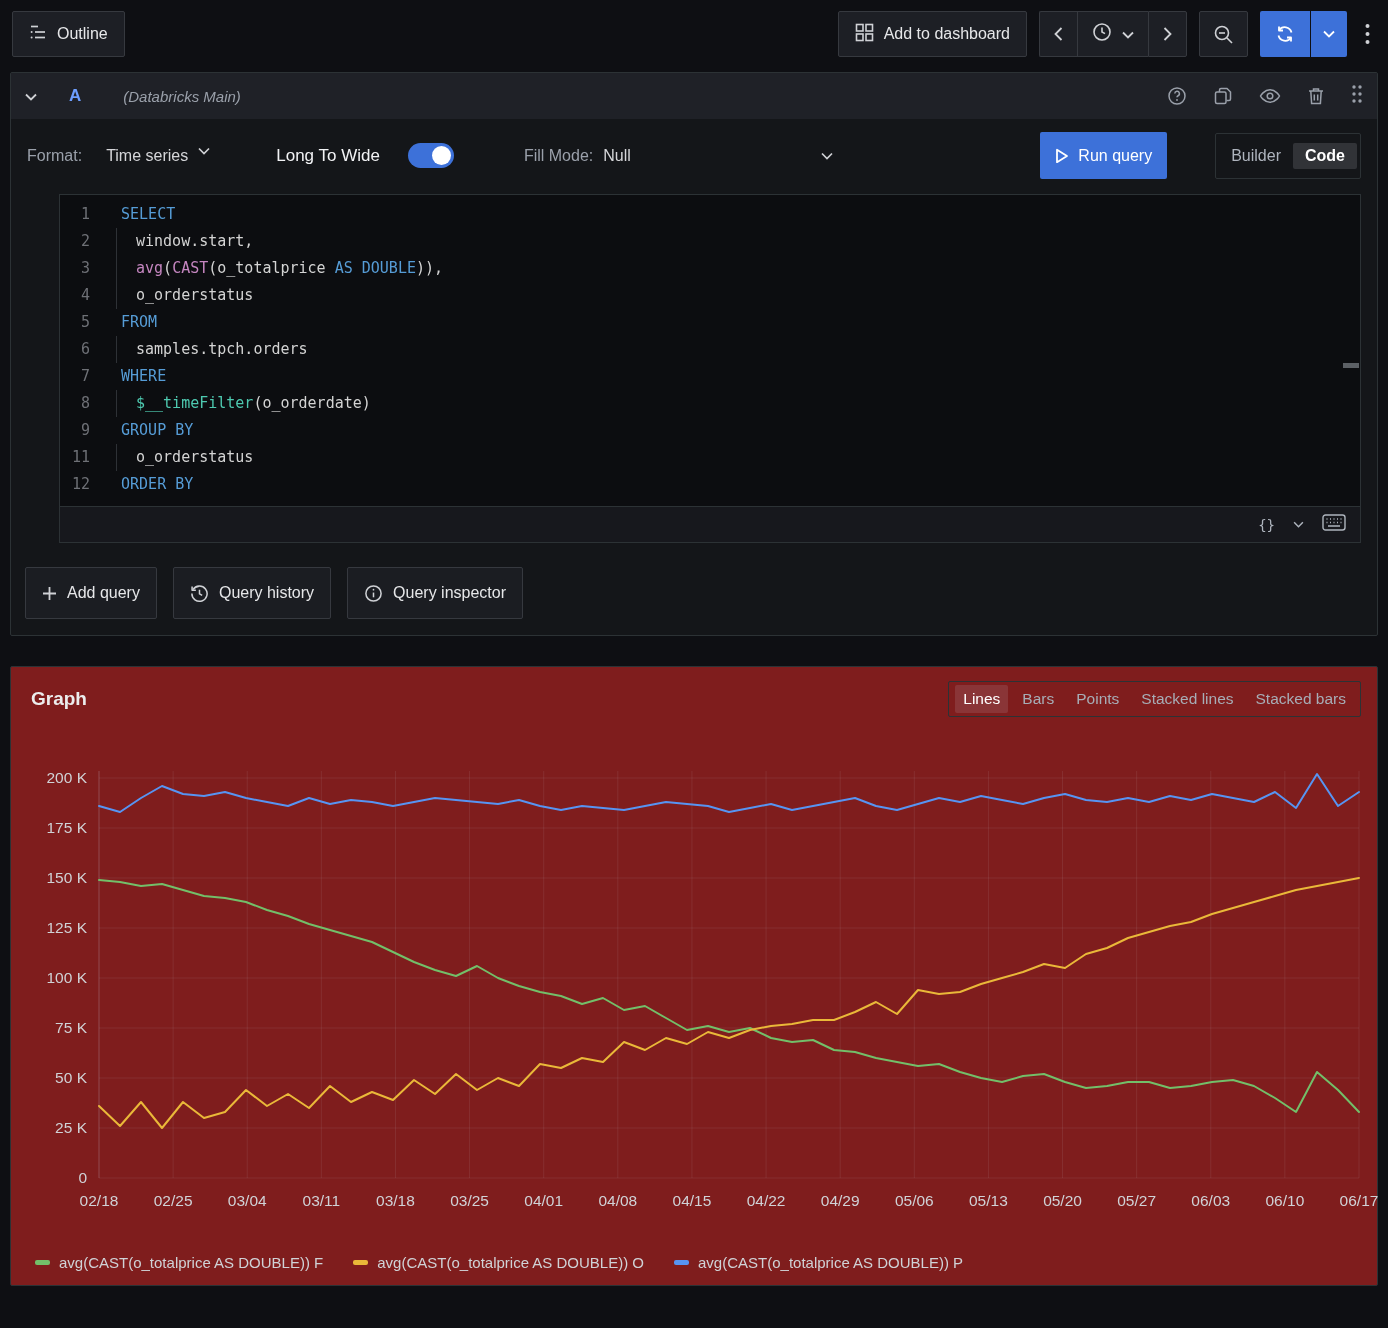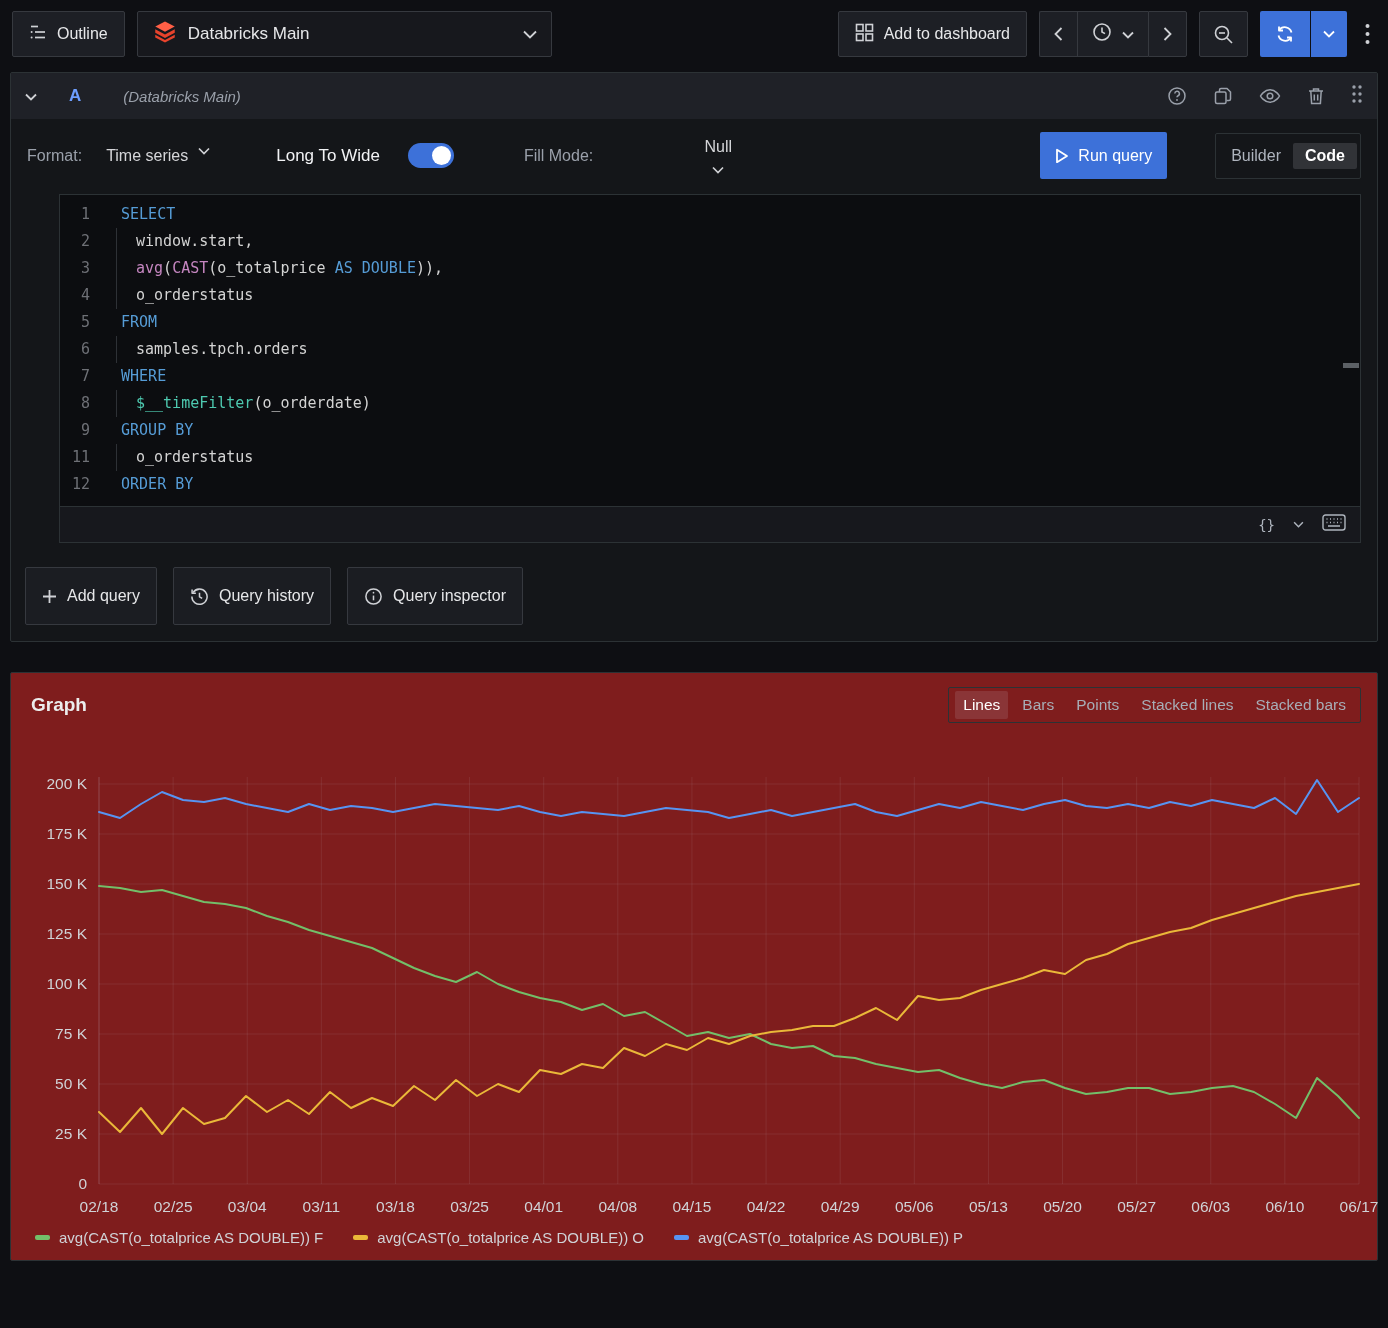--- a/index.html
+++ b/index.html
@@ -36,21 +36,21 @@
   .qheader .hicons { margin-left:auto; display:flex; align-items:center; gap:26px; color:#9aa0aa; }
   .icon-btn { background:none; border:none; color:#9aa0aa; cursor:pointer; display:flex; align-items:center; }
 
   .qtoolbar { display:flex; align-items:center; padding:13px 16px; gap:10px; font-size:16px; }
   .muted { color:#9aa0aa; }
   .dd { display:flex; align-items:flex-start; gap:10px; color:#d5d6d9; cursor:pointer; }
   .toggle-wrap { display:flex; align-items:center; gap:28px; margin-left:56px; }
   .toggle-label { color:#f2f3f5; font-size:17px; }
   .toggle { width:46px; height:25px; border-radius:13px; background:#3d71d9; position:relative; cursor:pointer; }
   .toggle .knob { position:absolute; right:3px; top:3px; width:19px; height:19px; border-radius:50%; background:#fff; }
-  .fill-dd { display:flex; align-items:center; width:230px; justify-content:space-between; cursor:pointer;flex-direction:column; }
+  .fill-dd { display:flex; align-items:center; width:230px; justify-content:space-between; cursor:pointer; }
   .run-btn { margin-left:auto; display:flex; align-items:center; gap:9px; height:47px; padding:0 15px;
     background:#3d71d9; border:none; border-radius:2px; color:#fff; font-size:16px; font-weight:500; cursor:pointer; }
   .seg { display:flex; align-items:center; border:1px solid #2c3235; border-radius:2px; padding:3px; margin-left:38px; height:46px; }
   .seg .seg-item { padding:4px 12px; font-size:16px; color:#aeb4bd; border-radius:2px; cursor:pointer; }
   .seg .seg-item.active { background:rgba(204,204,220,0.16); color:#fff; font-weight:600; }
 
   
   .editor-wrap { margin:2px 16px 0 48px; border:1px solid #2c3235; background:#0c0d10; position:relative; }
   .code-area { padding:6px 0 8px 0; font-family:"DejaVu Sans Mono","Liberation Mono",monospace; font-size:15px; }
   .code-line { display:flex; height:27px; line-height:27px; }
@@ -59,66 +59,51 @@
   .code-line .lc { flex:1; white-space:pre; color:#d4d4d4; }
   .code-line.current .lc { border:1px solid #45484e; line-height:25px; }
   .code-line .guide { display:inline-block; width:20px; height:100%; border-left:1px solid #2e3136; margin-left:4px; vertical-align:top; }
   .tok-kw { color:#569cd6; } .tok-fn { color:#c586c0; } .tok-macro { color:#4ec9b0; } .tok-id { color:#d4d4d4;margin-top:43px; }
   .overview-dash { position:absolute; right:1px; top:168px; width:16px; height:5px; background:#5c6065; }
   .editor-footer { border-top:1px solid #2c3235; background:#17181d; height:36px; display:flex;
     align-items:center; justify-content:flex-end; gap:18px; padding:0 14px; color:#aeb4bd; }
   .editor-footer .braces { font-family:"DejaVu Sans Mono",monospace; font-size:14px; }
 
   .query-actions { display:flex; gap:16px; padding:24px 16px 16px 4px; margin-left:10px; }
-  .query-actions .btn { height:58px; background:#1b1d22; }
+  .query-actions .btn { height:52px; background:#1b1d22; }
 
   
   .graph-panel { margin-top:30px; background:#7f1d1d; padding-bottom:10px; }
   .gheader { display:flex; align-items:center; padding:14px 16px 6px 20px; }
   .gtitle { font-size:19px; font-weight:700; color:#eceded; }
   .modes { margin-left:auto; display:flex; align-items:center; gap:6px; border:1px solid #2c3235; border-radius:2px; padding:3px 6px; }
   .mode { padding:5px 8px; font-size:15.5px; color:#a7adb6; border-radius:2px; cursor:pointer; white-space:nowrap; }
   .mode.active { background:rgba(204,204,220,0.14); color:#fff; font-weight:500; }
   .chart-box { padding:12px 0 0 10px; }
-  .legend { display:flex; align-items:center; gap:30px; padding:6px 0 4px 24px; font-size:15px; color:#d0d2d6; }
+  .legend { display:flex; align-items:center; gap:30px; padding:6px 0 4px 24px; font-size:15px; color:#d0d2d6;margin-top:31px; }
   .legend-item { display:flex; align-items:center; gap:9px; cursor:pointer; }
   .legend-swatch { width:15px; height:5px; border-radius:2px; display:inline-block; }
 </style>
 </head>
 <body>
 
 <div class="topbar">
   <button class="btn">
     <span>
       <svg width="18" height="18" viewBox="0 0 18 18" fill="none" stroke="#cfd1d5" stroke-width="1.7">
         <path d="M2 3.5h7"></path>
           <path d="M6 9h10"></path>
           <path d="M6 14.5h10"></path>
           <circle cx="2.6" cy="9" r="1" fill="#cfd1d5" stroke="none"></circle>
           <circle cx="2.6" cy="14.5" r="1" fill="#cfd1d5" stroke="none"></circle>
       </svg>
     </span>
     <span>Outline</span>
   </button>
 
-  <div class="ds-picker">
-    <span>
-      <svg width="26" height="26" viewBox="0 0 24 24">
-        <path d="M12 2.2l9 4.8-9 4.8-9-4.8z" fill="#ff5f46"></path>
-        <path d="M3 9.4l9 4.8 9-4.8v3.4l-9 4.8-9-4.8z" fill="#e8432c"></path>
-        <path d="M3 14.6l9 4.8 9-4.8v2.4l-9 4.8-9-4.8z" fill="#e8432c"></path>
-      </svg>
-    </span>
-    <span>Databricks Main</span>
-    <span class="chev">
-      <svg width="14" height="9" viewBox="0 0 14 9" fill="none" stroke="#cfd1d5" stroke-width="1.8">
-          <path d="M1 1.5l6 6 6-6"></path>
-        </svg>
-    </span>
-  </div>
 
   <div class="spacer"></div>
 
   <button class="btn">
     <span>
       <svg width="19" height="19" viewBox="0 0 19 19" fill="none" stroke="#cfd1d5" stroke-width="1.6">
         <rect x="1.5" y="1.5" width="6.5" height="6.5"></rect>
           <rect x="11" y="1.5" width="6.5" height="6.5"></rect>
         <rect x="1.5" y="11" width="6.5" height="6.5"></rect>
           <rect x="11" y="11" width="6.5" height="6.5"></rect>

